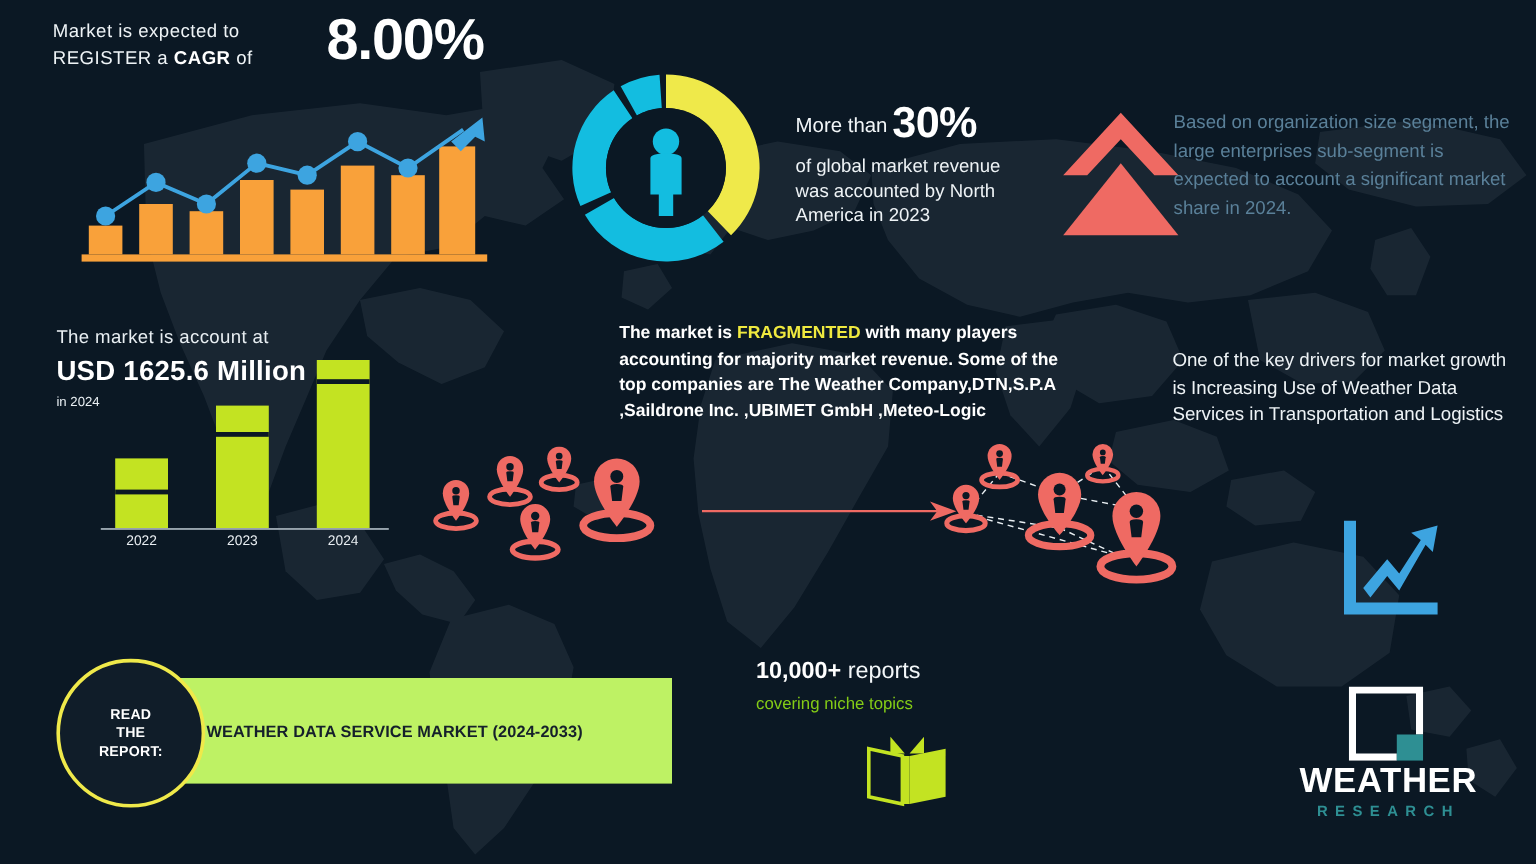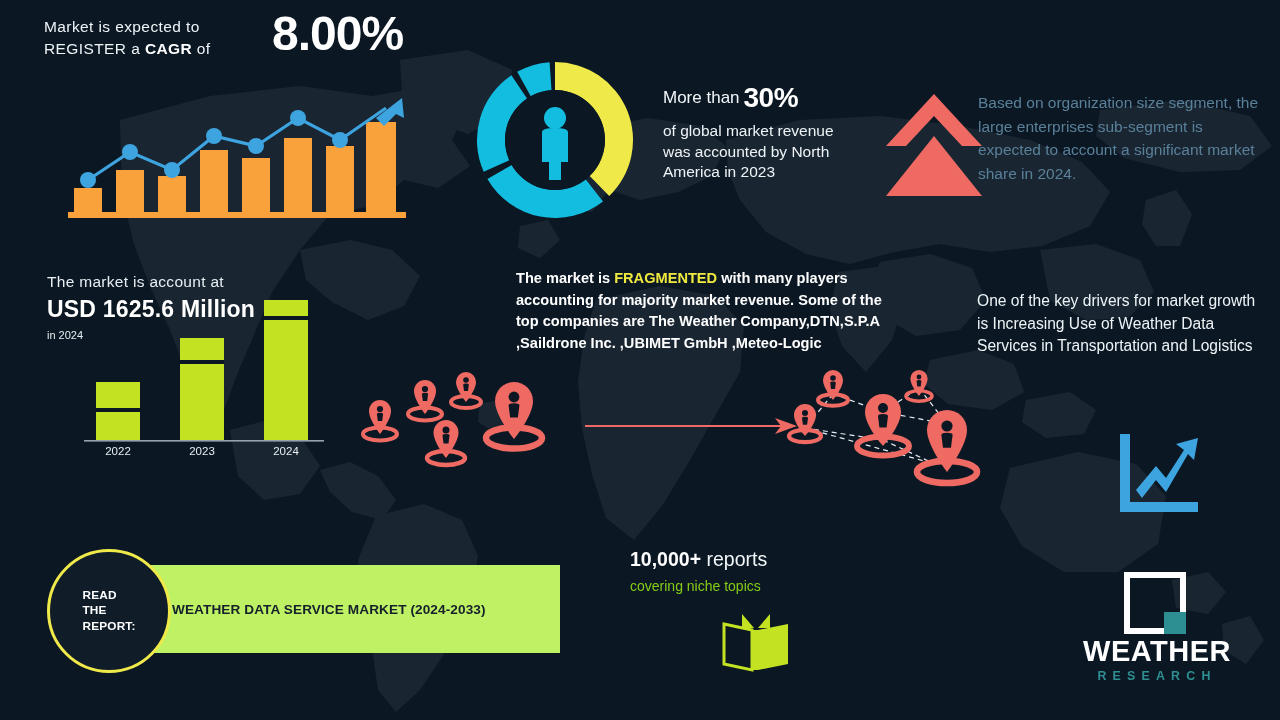--- a/index.html
+++ b/index.html
@@ -30,21 +30,21 @@
 
   
   #orange-chart{left:66px;top:92px;width:345px;height:130px;z-index:5;}
 
   
   #donut{left:470px;top:58px;width:170px;height:165px;z-index:5;}
 
   
   #thirty-block{left:663px;top:84px;width:200px;z-index:5;}
   #thirty-top{font-size:17px;color:#f2f6f8;line-height:1;white-space:nowrap;}
-  #thirty-value{font-size:28px;font-weight:bold;color:#ffffff;vertical-align:-4px;margin-left:4px;letter-spacing:-.5px;}
+  #thirty-value{font-size:36px;font-weight:bold;color:#ffffff;vertical-align:-4px;margin-left:4px;letter-spacing:-.5px;}
   #thirty-body{margin-top:9px;font-size:15.5px;line-height:20.5px;color:#eef3f6;}
 
   
   #chevrons{left:884px;top:90px;width:100px;height:110px;z-index:5;}
 
   
   #orgsize-note{
     left:978px;top:91px;width:290px;z-index:5;
     font-size:15.5px;line-height:23.5px;color:#5a8099;
   }
@@ -86,21 +86,21 @@
   #report-banner-text{
     position:absolute;left:24px;top:0;height:88px;display:flex;align-items:center;
     font-size:13.6px;font-weight:bold;color:#15202b;letter-spacing:.1px;white-space:nowrap;
   }
   #report-circle{
     left:47px;top:549px;width:118px;height:118px;border-radius:50%;
     background:#101d29;border:3px solid #efe94a;z-index:6;
     display:flex;align-items:center;justify-content:center;
   }
   #report-circle-text{
-    font-size:11.8px;font-weight:bold;color:#ffffff;text-align:left;line-height:15.5px;letter-spacing:.2px;
+    font-size:11.8px;font-weight:bold;color:#ffffff;text-align:center;line-height:15.5px;letter-spacing:.2px;
   }
 
   
   #reports-block{left:630px;top:546px;z-index:5;}
   #reports-line1{font-size:19.5px;color:#f3f7f9;line-height:27px;}
   #reports-line1 .num{font-weight:bold;color:#ffffff;}
   #reports-line2{font-size:14px;color:#84cc16;line-height:27px;}
   #book-icon{left:718px;top:612px;width:76px;height:62px;z-index:5;}
 
   

